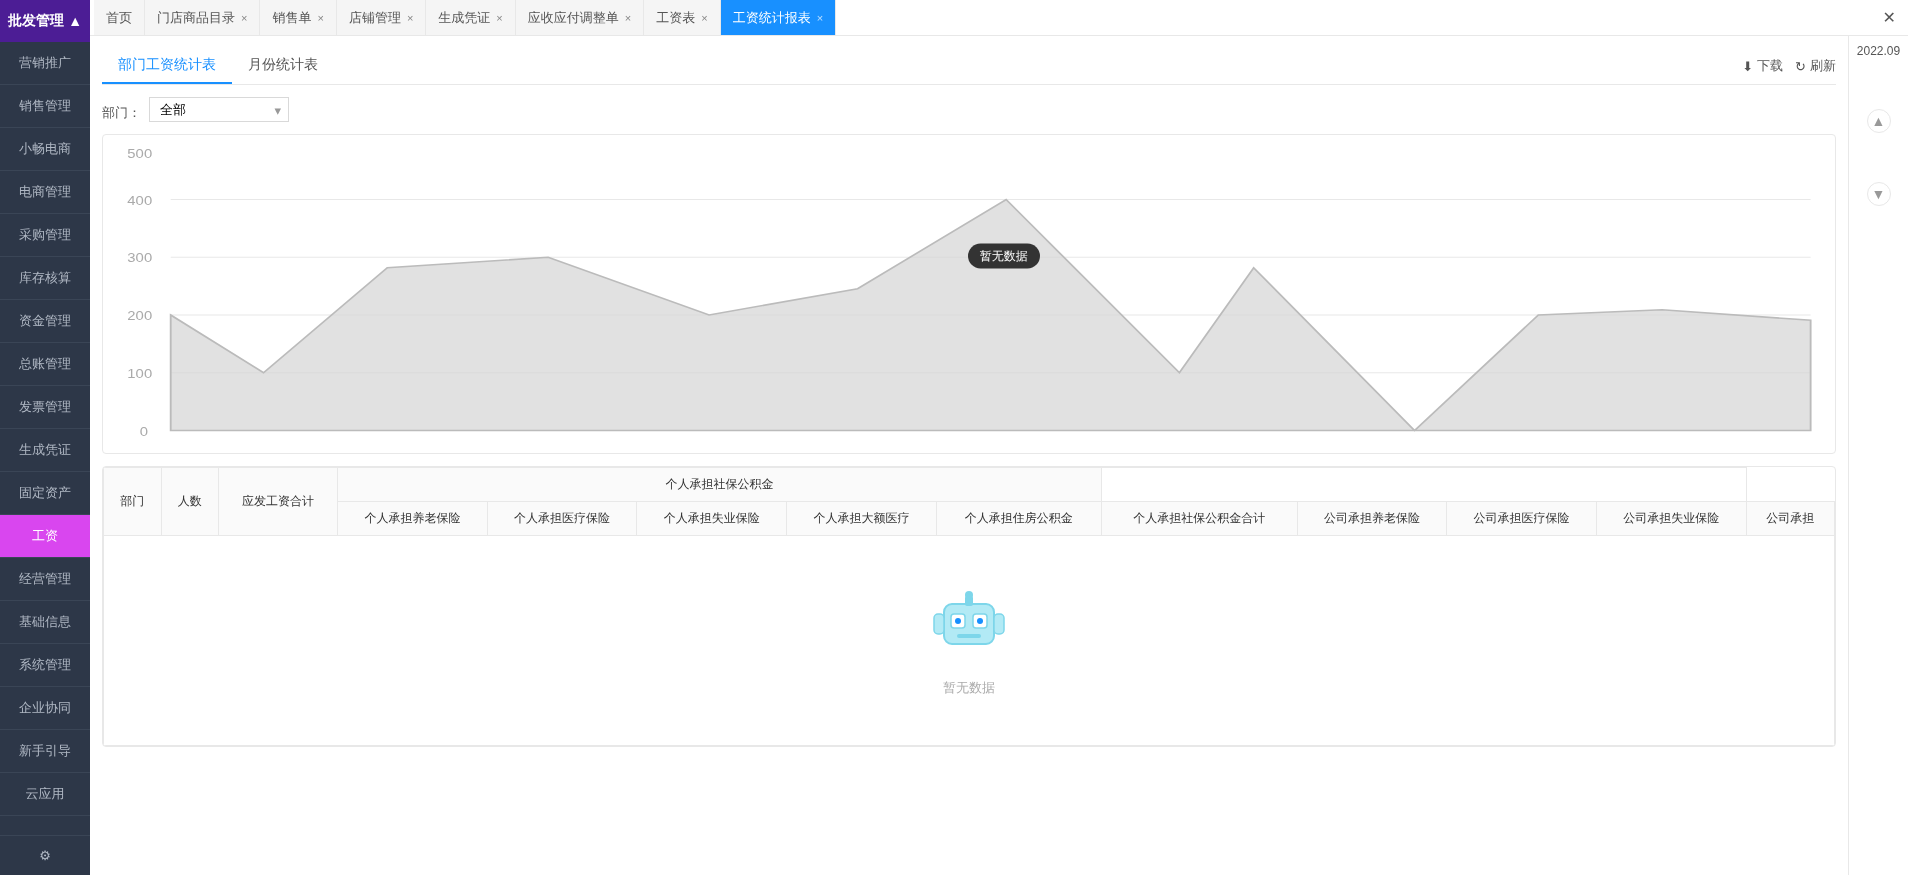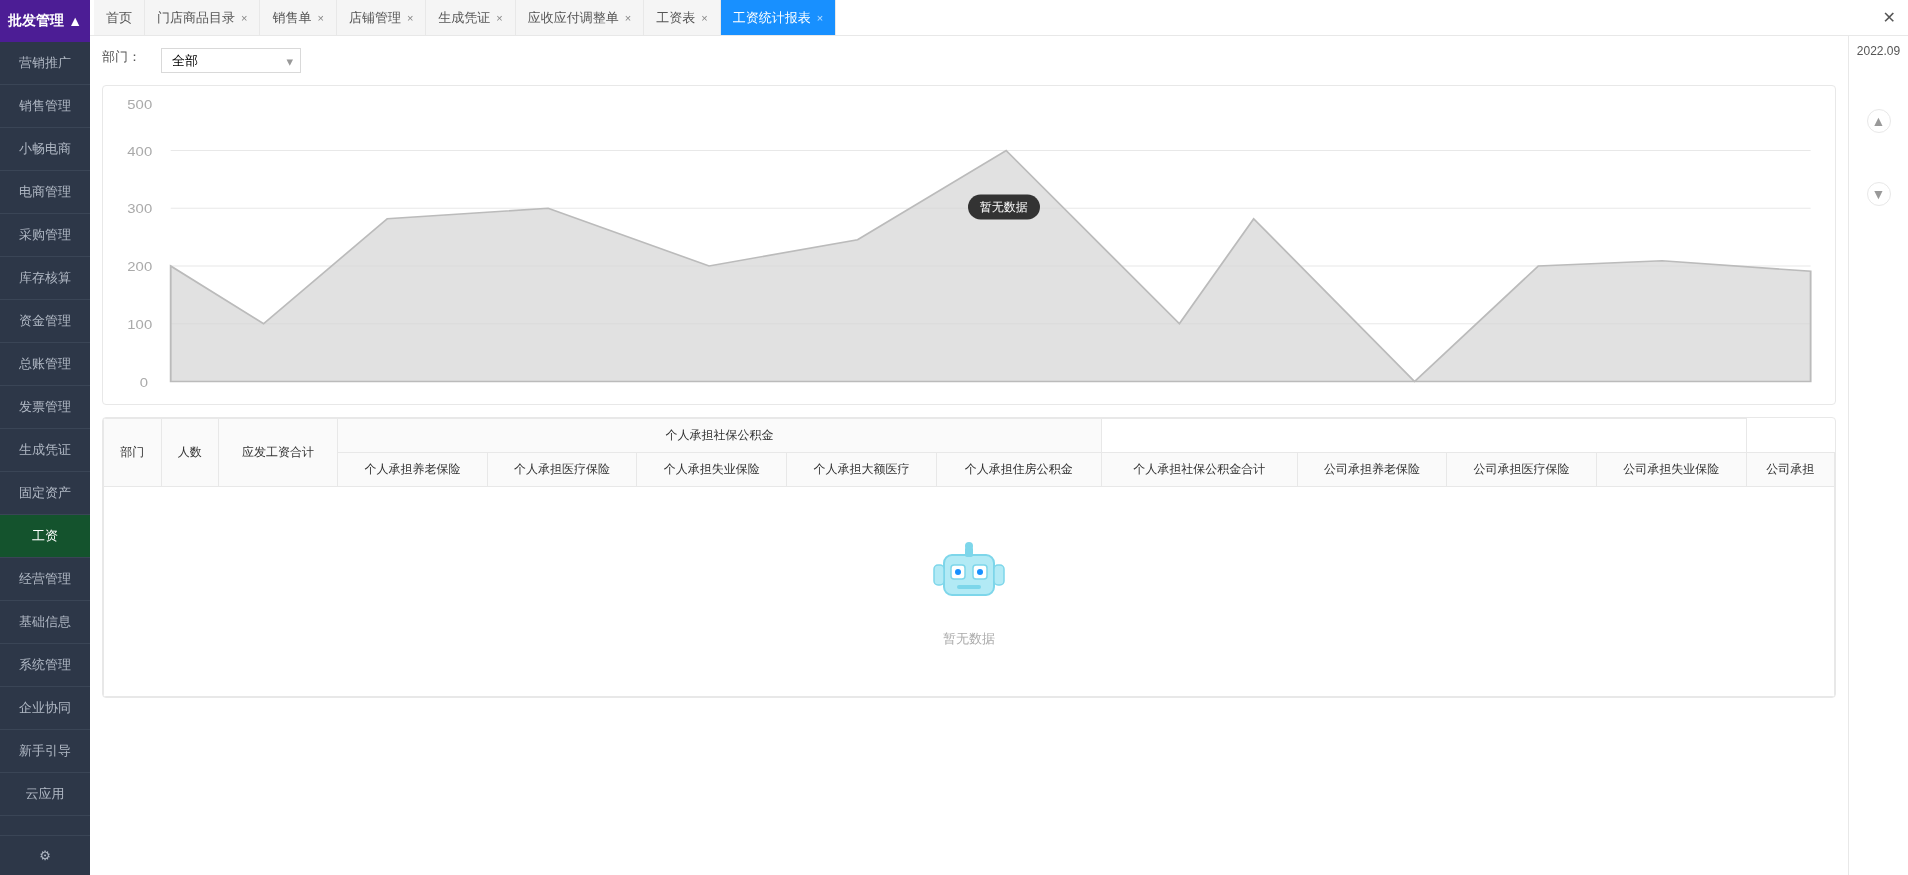--- a/index.html
+++ b/index.html
@@ -28,21 +28,21 @@
       cursor: pointer;
     }
     .sidebar-item {
       padding: 12px 8px;
       text-align: center;
       font-size: 13px;
       color: #b0b8c4;
       cursor: pointer;
       border-bottom: 1px solid #3a4556;
     }
-    .sidebar-item.active { background: #14532d; color: #fff; }
+    .sidebar-item.active { background: #d946ef; color: #fff; }
     .sidebar-settings {
       margin-top: auto;
       padding: 12px;
       text-align: center;
       color: #b0b8c4;
       cursor: pointer;
       border-top: 1px solid #3a4556;
     }
 
     
@@ -132,22 +132,22 @@
 
     
     .toolbar {
       display: flex;
       align-items: center;
       justify-content: space-between;
       margin-bottom: 12px;
     }
     .toolbar-left {
       display: flex;
-      align-items: flex-start;
-      gap: 20px;
+      align-items: flex-end;
+      gap: 8px;
     }
     .toolbar-right {
       display: flex;
       align-items: center;
       gap: 12px;
       font-size: 13px;
       color: #555;
     }
     .toolbar-right .btn-action {
       display: flex;
@@ -351,20 +351,37 @@
         <div class="tab-item">工资表<span class="tab-close">×</span></div>
         <div class="tab-item active">工资统计报表<span class="tab-close">×</span></div>
       </div>
     <span class="tab-bar-close">✕</span>
   </div>
 
   <div class="page-inner">
 
     <div class="content-area">
 
+      <div class="sub-tabs">
+        <div id="sub-tabs-container" style="display:flex;">
+            <div class="sub-tab active">部门工资统计表</div>
+            <div class="sub-tab">月份统计表</div>
+          </div>
+
+        <div class="toolbar-right" style="margin-left:auto;">
+          <div class="btn-action">
+            <span>⬇</span>
+            <span>下载</span>
+          </div>
+          <div class="btn-action">
+            <span>↻</span>
+            <span>刷新</span>
+          </div>
+        </div>
+      </div>
 
       <div class="toolbar">
         <div class="toolbar-left">
           <span class="label-text">部门：</span>
           <div class="select-wrap">
             <select class="dept-select">
               <option>全部</option>
             </select>
             <span class="select-arrow">▾</span>
           </div>

